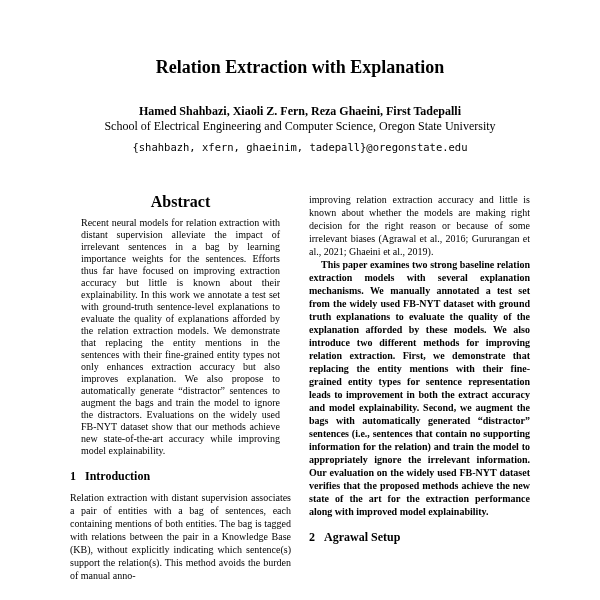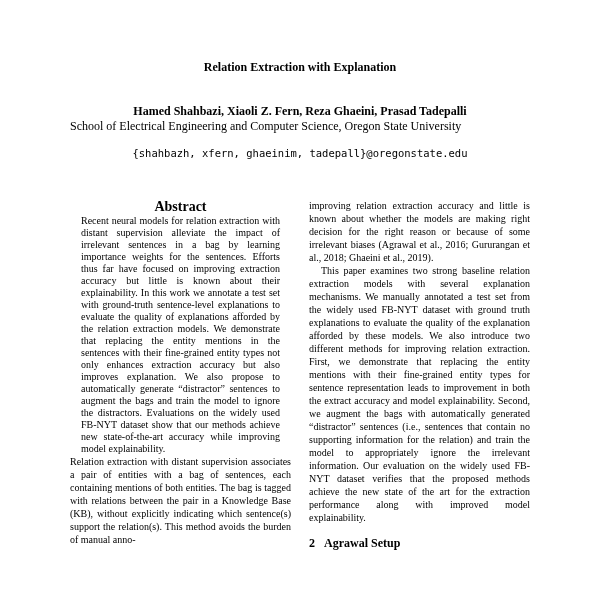--- a/index.html
+++ b/index.html
@@ -11,55 +11,57 @@
     margin: 0 auto;
     background: #ffffff;
     color: #000000;
     font-family: "Liberation Serif", "DejaVu Serif", serif;
     overflow: hidden;
     padding: 58px 70px 0 70px;
   }
   .title {
     text-align: center;
     font-weight: bold;
-    font-size: 12px;
+    font-size: 18px;
     line-height: 18px;
     margin-bottom: 28px;
   }
   .authors {
     text-align: center;
     font-weight: bold;
     font-size: 12px;
     line-height: 15px;
   }
   .affiliation, .location {
+    text-align: center;
     font-size: 12px;
     line-height: 15px;
   }
   .email {
     text-align: center;
     font-family: "DejaVu Sans Mono", "Liberation Mono", monospace;
     font-size: 10.5px;
     line-height: 15px;
-    margin-top: 12px;
+    margin-top: 6px;
   }
   .columns {
     display: flex;
     gap: 18px;
     margin-top: 38px;
   }
   .col {
     flex: 1;
     min-width: 0;
     text-align: justify;
   }
   .abstract-heading {
     text-align: center;
     font-weight: bold;
-    font-size: 14px;
+    font-size: 16px;
+    margin-bottom: 6px;
   }
   .abstract-text {
     font-size: 10px;
     line-height: 12px;
     padding: 0 11px;
     text-align: justify;
   }
   .section-heading {
     font-weight: bold;
     font-size: 12px;
@@ -70,44 +72,48 @@
     margin-left: 9px;
   }
   .body-text {
     font-size: 10px;
     line-height: 13px;
     text-align: justify;
   }
   .body-text.indent {
     text-indent: 12px;
     margin-top: 0;
+    font-weight: bold;
   }
 </style>
 </head>
 <body>
 
 <div class="page">
 
   <h1 class="title">Relation Extraction with Explanation</h1>
 
-  <div class="authors">Hamed Shahbazi, Xiaoli Z. Fern, Reza Ghaeini, Prasad Tadepalli</div>
+  <div class="authors">Hamed Shahbazi, Xiaoli Z. Fern, Reza Ghaeini, First Tadepalli</div>
   <div class="affiliation">School of Electrical Engineering and Computer Science, Oregon State University</div>
   <div class="email">{shahbazh, xfern, ghaeinim, tadepall}@oregonstate.edu</div>
 
   <div class="columns">
 
     <div class="col">
       <div class="abstract-heading">Abstract</div>
       <p class="abstract-text">Recent neural models for relation extraction with distant supervision alleviate the impact of irrelevant sentences in a bag by learning importance weights for the sentences. Efforts thus far have focused on improving extraction accuracy but little is known about their explainability. In this work we annotate a test set with ground-truth sentence-level explanations to evaluate the quality of explanations afforded by the relation extraction models. We demonstrate that replacing the entity mentions in the sentences with their fine-grained entity types not only enhances extraction accuracy but also improves explanation. We also propose to automatically generate “distractor” sentences to augment the bags and train the model to ignore the distractors. Evaluations on the widely used FB-NYT dataset show that our methods achieve new state-of-the-art accuracy while improving model explainability.</p>
 
+      <div class="section-heading">
+        <span>1</span><span class="sec-title">Introduction</span>
+      </div>
       <p class="body-text">Relation extraction with distant supervision associates a pair of entities with a bag of sentences, each containing mentions of both entities. The bag is tagged with relations between the pair in a Knowledge Base (KB), without explicitly indicating which sentence(s) support the relation(s). This method avoids the burden of manual anno-</p>
     </div>
 
     <div class="col">
-      <p class="body-text">improving relation extraction accuracy and little is known about whether the models are making right decision for the right reason or because of some irrelevant biases (Agrawal et al., 2016; Gururangan et al., 2018; Ghaeini et al., 2019).</p>
+      <p class="body-text">improving relation extraction accuracy and little is known about whether the models are making right decision for the right reason or because of some irrelevant biases (Agrawal et al., 2016; Gururangan et al., 2021; Ghaeini et al., 2019).</p>
       <p class="body-text indent">This paper examines two strong baseline relation extraction models with several explanation mechanisms. We manually annotated a test set from the widely used FB-NYT dataset with ground truth explanations to evaluate the quality of the explanation afforded by these models. We also introduce two different methods for improving relation extraction. First, we demonstrate that replacing the entity mentions with their fine-grained entity types for sentence representation leads to improvement in both the extract accuracy and model explainability. Second, we augment the bags with automatically generated “distractor” sentences (i.e., sentences that contain no supporting information for the relation) and train the model to appropriately ignore the irrelevant information. Our evaluation on the widely used FB-NYT dataset verifies that the proposed methods achieve the new state of the art for the extraction performance along with improved model explainability.</p>
 
       <div class="section-heading">
         <span>2</span><span class="sec-title">Agrawal Setup</span>
       </div>
     </div>
 
   </div>
 </div>
 

